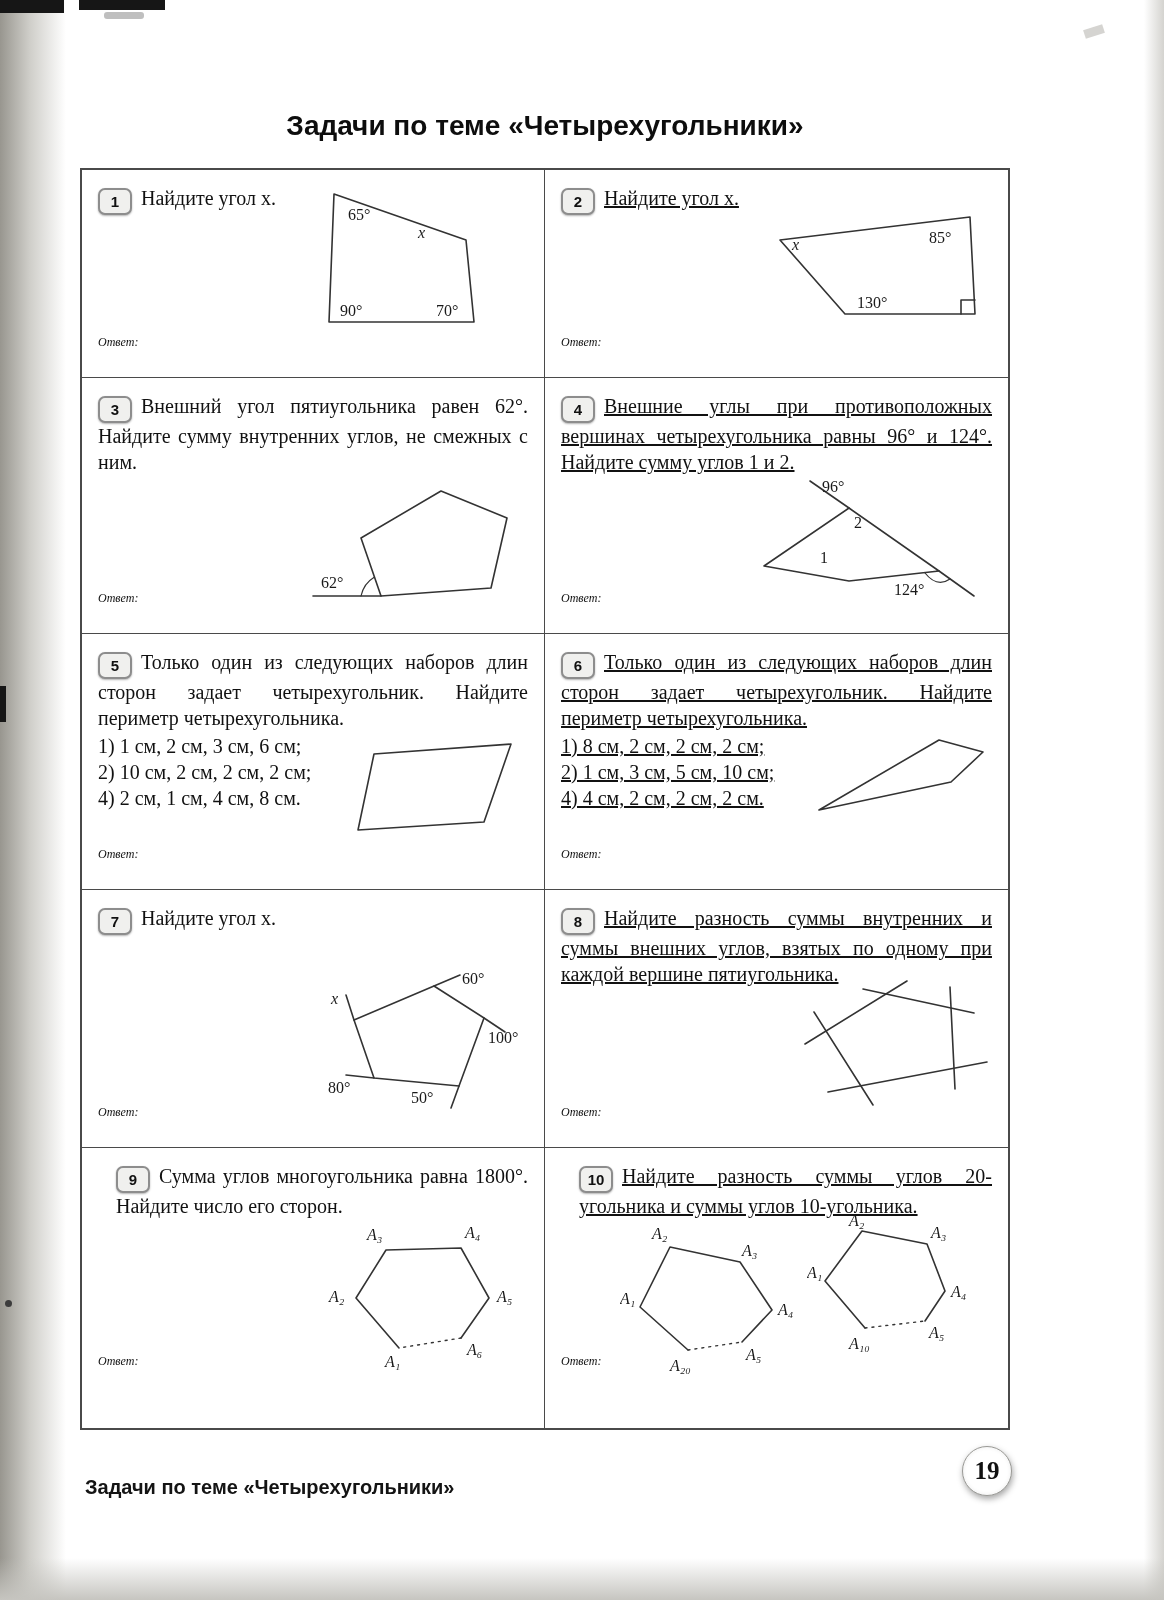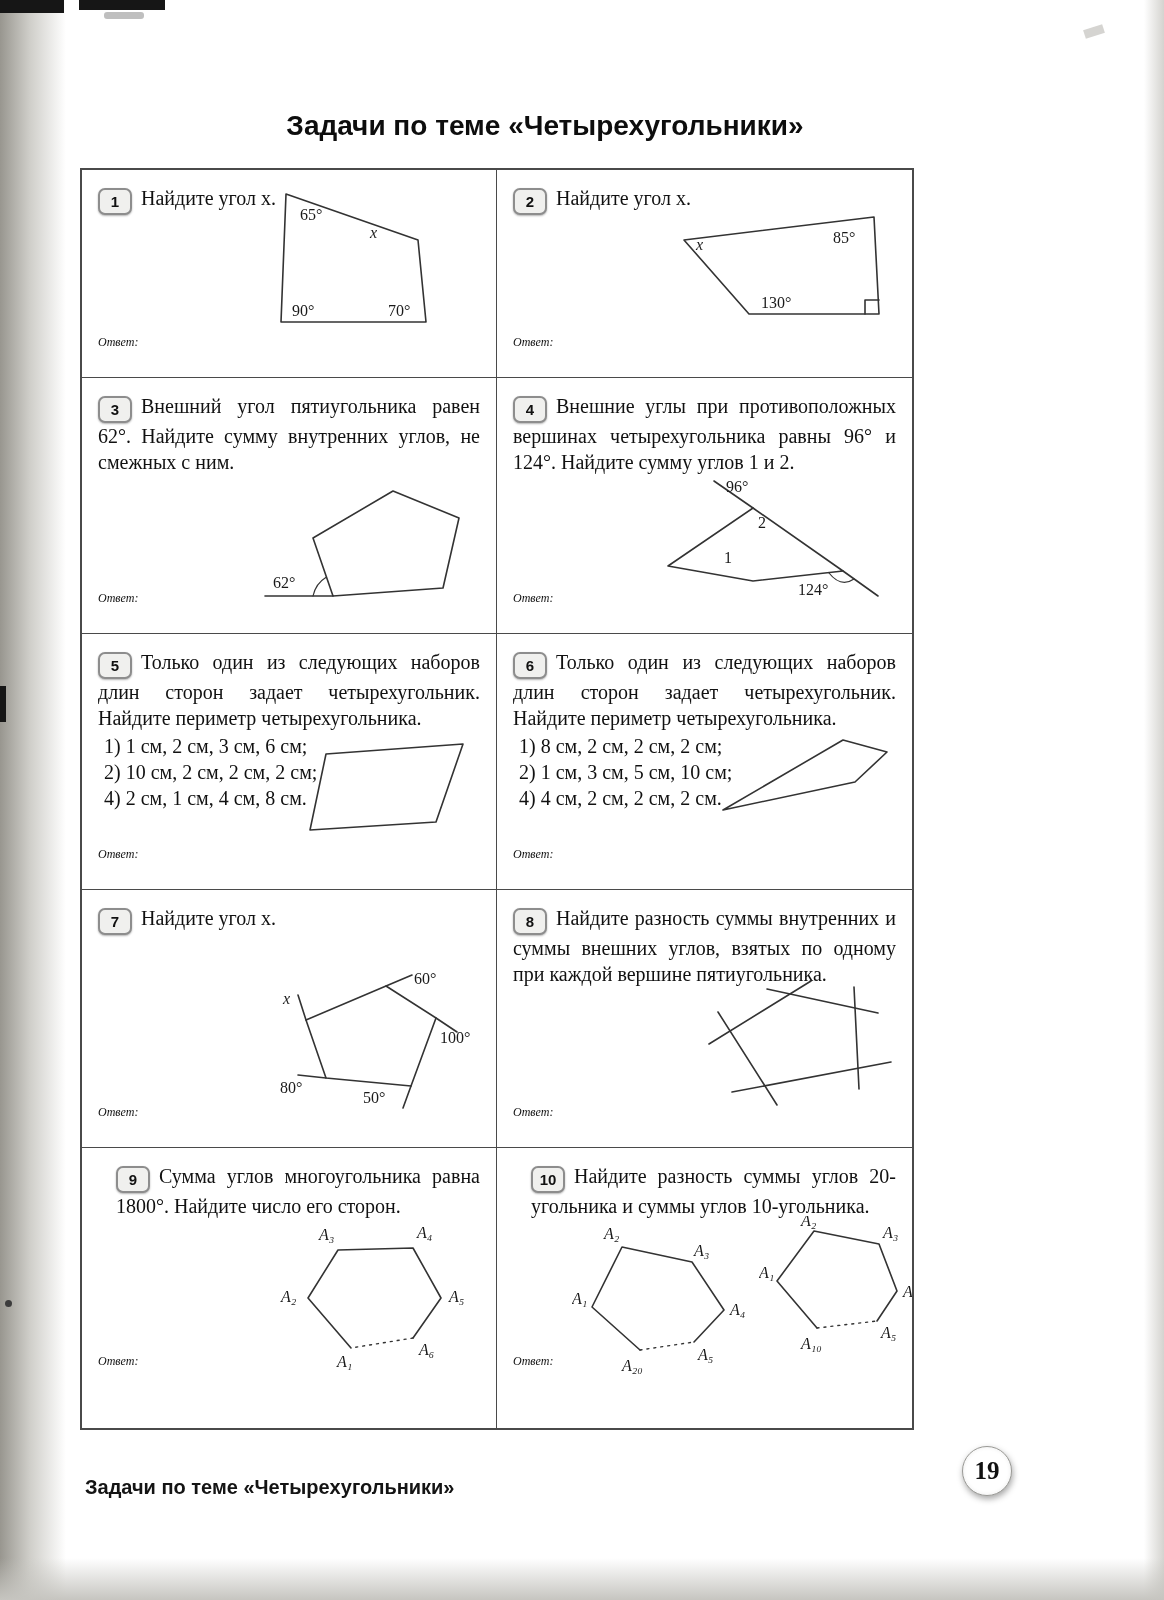--- a/index.html
+++ b/index.html
@@ -41,54 +41,54 @@
   .page-badge {
     position:absolute; left:962px; top:1446px; width:48px; height:48px;
     border-radius:50%; background:#fff; border:1px solid #9a9a96;
     box-shadow:1px 3px 6px rgba(0,0,0,.35), inset 0 0 4px rgba(0,0,0,.08);
     text-align:center; line-height:48px;
     font-weight:bold; font-size:25px;
   }
 
   
   .ptable {
-    position:absolute; left:80px; top:168px; width:834px; height:1262px;
+    position:absolute; left:80px; top:168px; width:930px; height:1262px;
     border:2px solid #4a4a4a;
     display:grid;
     grid-template-columns:1fr 1fr;
     grid-template-rows:208px 256px 256px 258px 1fr;
     box-sizing:border-box;
     background:#fff;
   }
   .cell {
     position:relative;
     border-right:1px solid #4a4a4a;
     border-bottom:1px solid #4a4a4a;
     padding:15px 16px 0 16px;
     font-size:20px; line-height:1.3;
     box-sizing:border-box;
     overflow:hidden;
   }
-  .cell.col-r   { border-right:none; }
+  .cell.col-r   { border-right:none;text-decoration:underline; }
   .cell.row-last{ border-bottom:none;padding-left:34px; }
 
   .badge {
     display:inline-block;
     min-width:22px; height:23px; line-height:23px; padding:0 4px;
     text-align:center;
     border:2px solid #8d8d8d; border-radius:7px;
     background:#f0f0ee;
     box-shadow:0 1px 2px rgba(0,0,0,.3);
     font-family:"Liberation Sans","DejaVu Sans",sans-serif;
     font-weight:bold; font-size:15px;
     margin-right:9px; vertical-align:-2px;
   }
   .ptext { text-align:justify; }
   .opts  { margin-top:2px; }
-  .opt   { white-space:nowrap;margin-left:6px; }
+  .opt   { white-space:nowrap; }
   .answer {
     position:absolute; left:16px; bottom:26px;
     font-style:italic; font-size:12px;
   }
   .row-last .answer { bottom:58px; }
 
   .fig { position:absolute; }
   .fig polygon, .fig path, .fig line { fill:none; stroke:#333; stroke-width:1.6; stroke-linecap:round; stroke-linejoin:round; }
   .fig .dotted { stroke-dasharray:2,5; stroke-width:1.4; }
   .fig .arc    { stroke-width:1.2; }

